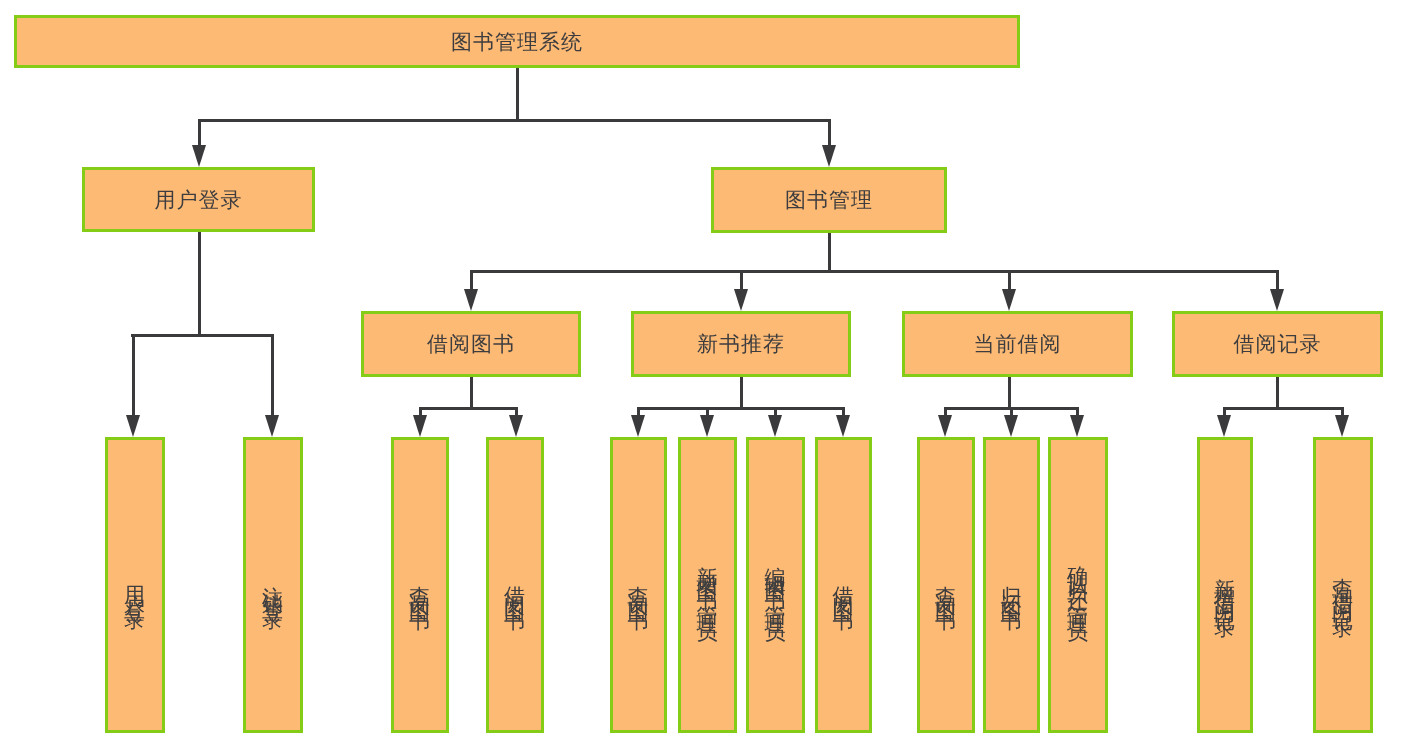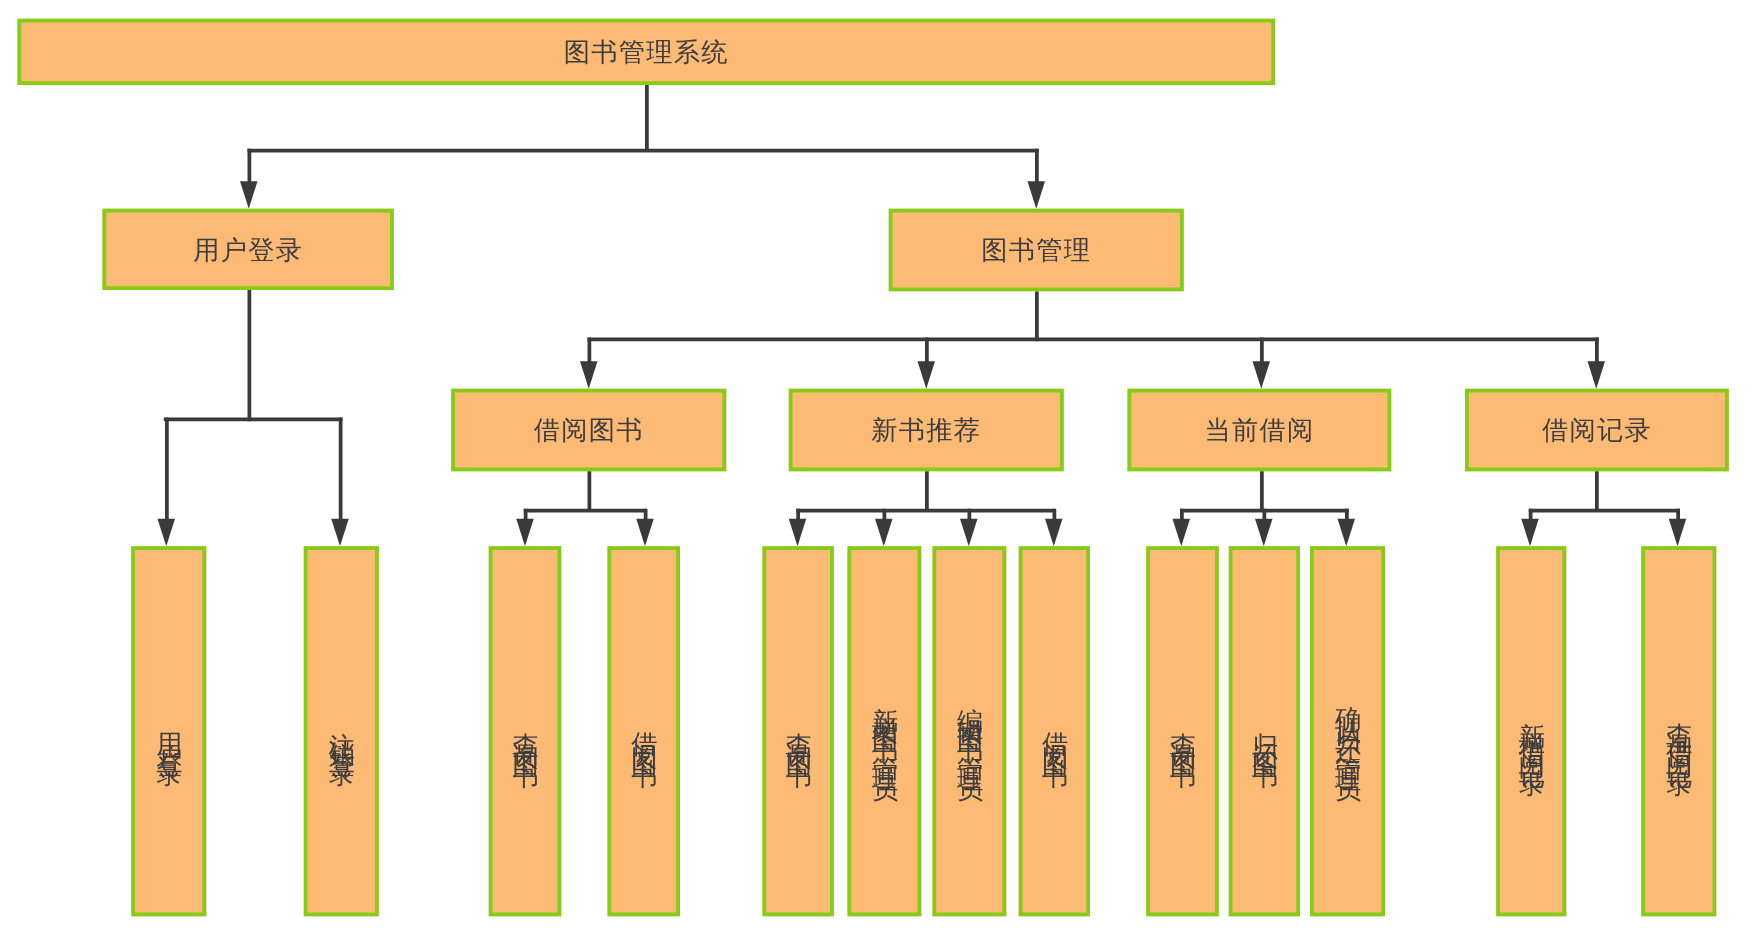--- a/index.html
+++ b/index.html
@@ -101,21 +101,21 @@
   <div class="arr" style="left:464px; top:289px;"></div>
   <div class="vl" style="left:740px; top:270px; height:23px;"></div>
   <div class="arr" style="left:734px; top:289px;"></div>
   <div class="vl" style="left:1008px; top:270px; height:23px;"></div>
   <div class="arr" style="left:1002px; top:289px;"></div>
   <div class="vl" style="left:1276px; top:270px; height:23px;"></div>
   <div class="arr" style="left:1270px; top:289px;"></div>
 
   <div class="box hbox" style="left:361px; top:311px; width:220px; height:66px;">借阅图书</div>
   <div class="box hbox" style="left:631px; top:311px; width:220px; height:66px;">新书推荐</div>
-  <div class="box hbox" style="left:902px; top:311px; width:211px; height:66px;">当前借阅</div>
+  <div class="box hbox" style="left:902px; top:311px; width:231px; height:66px;">当前借阅</div>
   <div class="box hbox" style="left:1172px; top:311px; width:211px; height:66px;">借阅记录</div>
 
   <div class="vl" style="left:470px; top:375px; height:34px;"></div>
   <div class="hl" style="left:419px; top:407px; width:98px;"></div>
   <div class="vl" style="left:419px; top:407px; height:10px;"></div>
   <div class="arr" style="left:413px; top:415px;"></div>
   <div class="vl" style="left:515px; top:407px; height:10px;"></div>
   <div class="arr" style="left:509px; top:415px;"></div>
 
   <div class="vl" style="left:740px; top:375px; height:34px;"></div>

